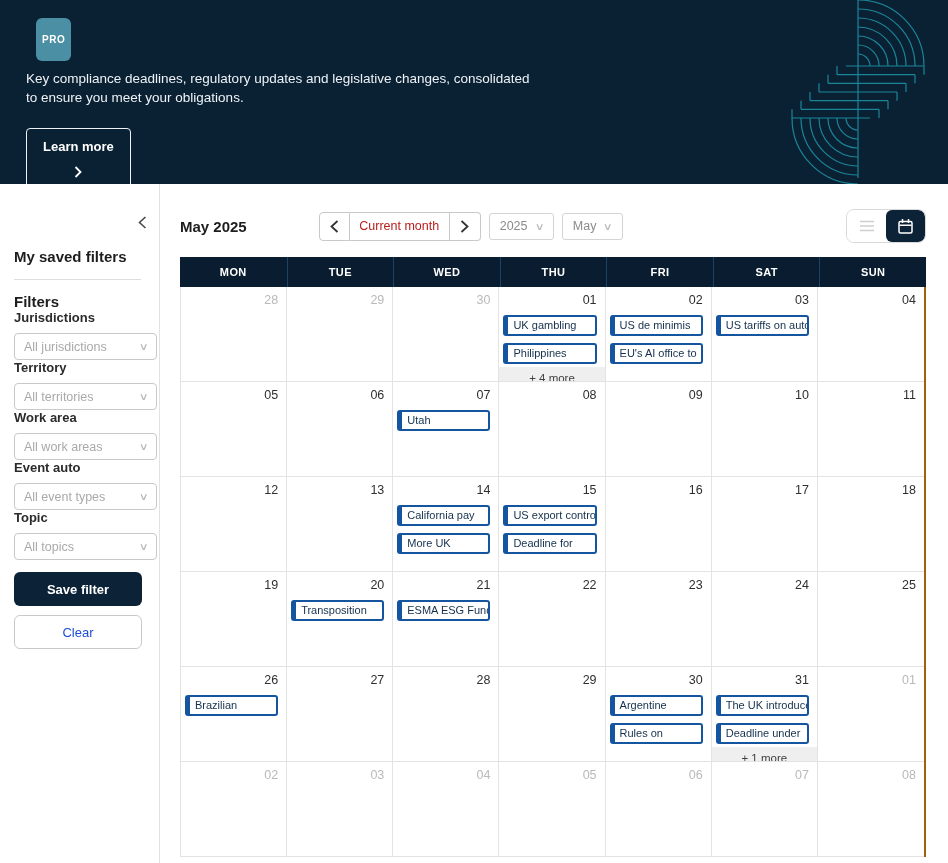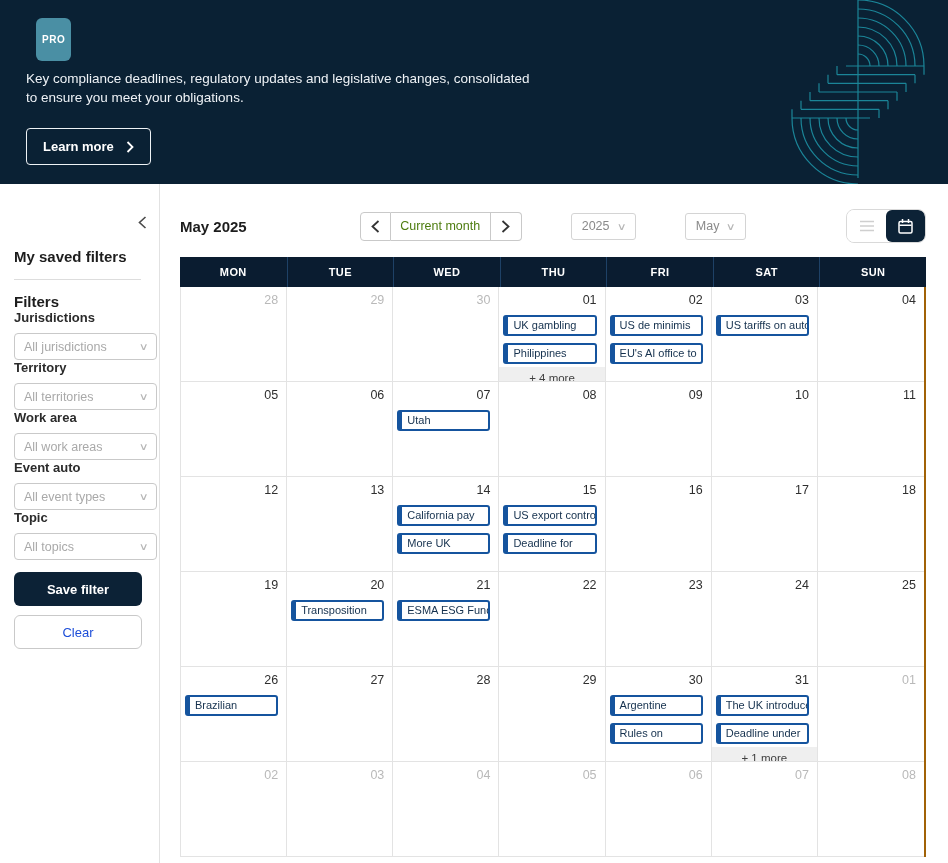--- a/index.html
+++ b/index.html
@@ -10,21 +10,21 @@
   
   .hero { height:184px; background:#0a2134; position:relative; overflow:hidden; color:#fff; }
   .hero-inner { padding:16px 0 0 26px; position:relative; z-index:2; }
   .title-row { display:flex; align-items:flex-start; }
   .hero-title { font-size:37px; font-weight:300; letter-spacing:1px; color:#fdfdfd; line-height:1.05; }
   .pro-badge { background:#4a8fa4; color:#fff; font-size:10px; font-weight:bold; letter-spacing:.5px;
     padding:16px 6px; border-radius:6px; margin-left:10px; margin-top:2px; }
   .hero-sub { margin-top:9px; width:505px; font-size:13.5px; line-height:1.38; color:#eef2f6; }
   .learn-more { margin-top:21px; display:inline-flex; align-items:center; gap:12px;
     background:transparent; border:1px solid #eef2f5; border-radius:4px; color:#fff;
-    font-size:13px; font-weight:bold; padding:10px 16px; cursor:pointer; font-family:inherit; }
+    font-size:13px; font-weight:bold; padding:10px 16px; cursor:pointer; font-family:inherit;flex-direction:column; }
   .arcs { position:absolute; top:0; right:0; z-index:1; }
 
   
   .page-body { display:flex; height:679px; }
 
   
   .sidebar { width:160px; border-right:1px solid #e2e2e2; position:relative; padding:0 18px 0 14px; flex:none; }
   .collapse-btn { position:absolute; top:30px; right:10px; background:none; border:none; cursor:pointer; padding:2px; }
   .sb-h1 { margin-top:64px; font-size:15px; font-weight:bold; color:#1d1d1d; }
   .sb-divider { margin-top:14px; border:none; border-top:1px solid #ddd; }
@@ -35,29 +35,29 @@
     background:#fff; display:flex; align-items:center; padding:0 9px; cursor:pointer; }
   .filter-select .ph { font-size:12.5px; color:#a9a9a9; flex:1; white-space:nowrap; overflow:hidden; }
   .sel-chev { font-size:10px; color:#b6b6b6; transform:scaleX(1.35); }
   .save-btn { margin-top:12px; width:128px; height:34px; background:#0c2236; color:#fff; border:none;
     border-radius:6px; font-size:13px; font-weight:bold; cursor:pointer; font-family:inherit; }
   .clear-btn { margin-top:9px; width:128px; height:34px; background:#fff; color:#1d4ed8; border:1px solid #c9c9c9;
     border-radius:6px; font-size:13px; cursor:pointer; font-family:inherit; }
 
   
   .main { flex:1; padding:26px 22px 0 20px; }
-  .toolbar { display:flex; align-items:center; height:32px;gap:41px; }
+  .toolbar { display:flex; align-items:center; height:32px; }
   .month-title { font-size:15px; font-weight:bold; color:#1d1d1d; }
   .nav-group { display:flex; margin-left:72px; height:29px; }
   .nav-btn { width:31px; background:#fff; border:1px solid #c9c9c9; display:flex; align-items:center;
     justify-content:center; cursor:pointer; }
   .nav-btn.prev { border-radius:4px 0 0 4px; }
   .nav-btn.next { border-radius:0 4px 4px 0; border-left:none; }
   .current-month-btn { background:#fff; border:1px solid #c9c9c9; border-left:none; width:100px;
-    font-size:12.5px; color:#4d7c0f; cursor:pointer; font-family:inherit; }
+    font-size:12.5px; color:#b91c1c; cursor:pointer; font-family:inherit; }
   .tb-select { margin-left:8px; height:27px; border:1px solid #d4d4d4; border-radius:3px; background:#fff;
     display:flex; align-items:center; gap:8px; padding:0 10px; cursor:pointer; }
   .tb-select:first-of-type { margin-left:7px; }
   .tb-select .val { font-size:12.5px; color:#8a8a8a; }
   .view-toggle { margin-left:auto; display:flex; border:1px solid #d9d9d9; border-radius:8px; height:34px; overflow:hidden; }
   .vt-btn { width:39px; display:flex; align-items:center; justify-content:center; border:none; cursor:pointer; }
   .vt-list { background:#fff; }
   .vt-cal { background:#0c2236; border-radius:6px; }
 
   

